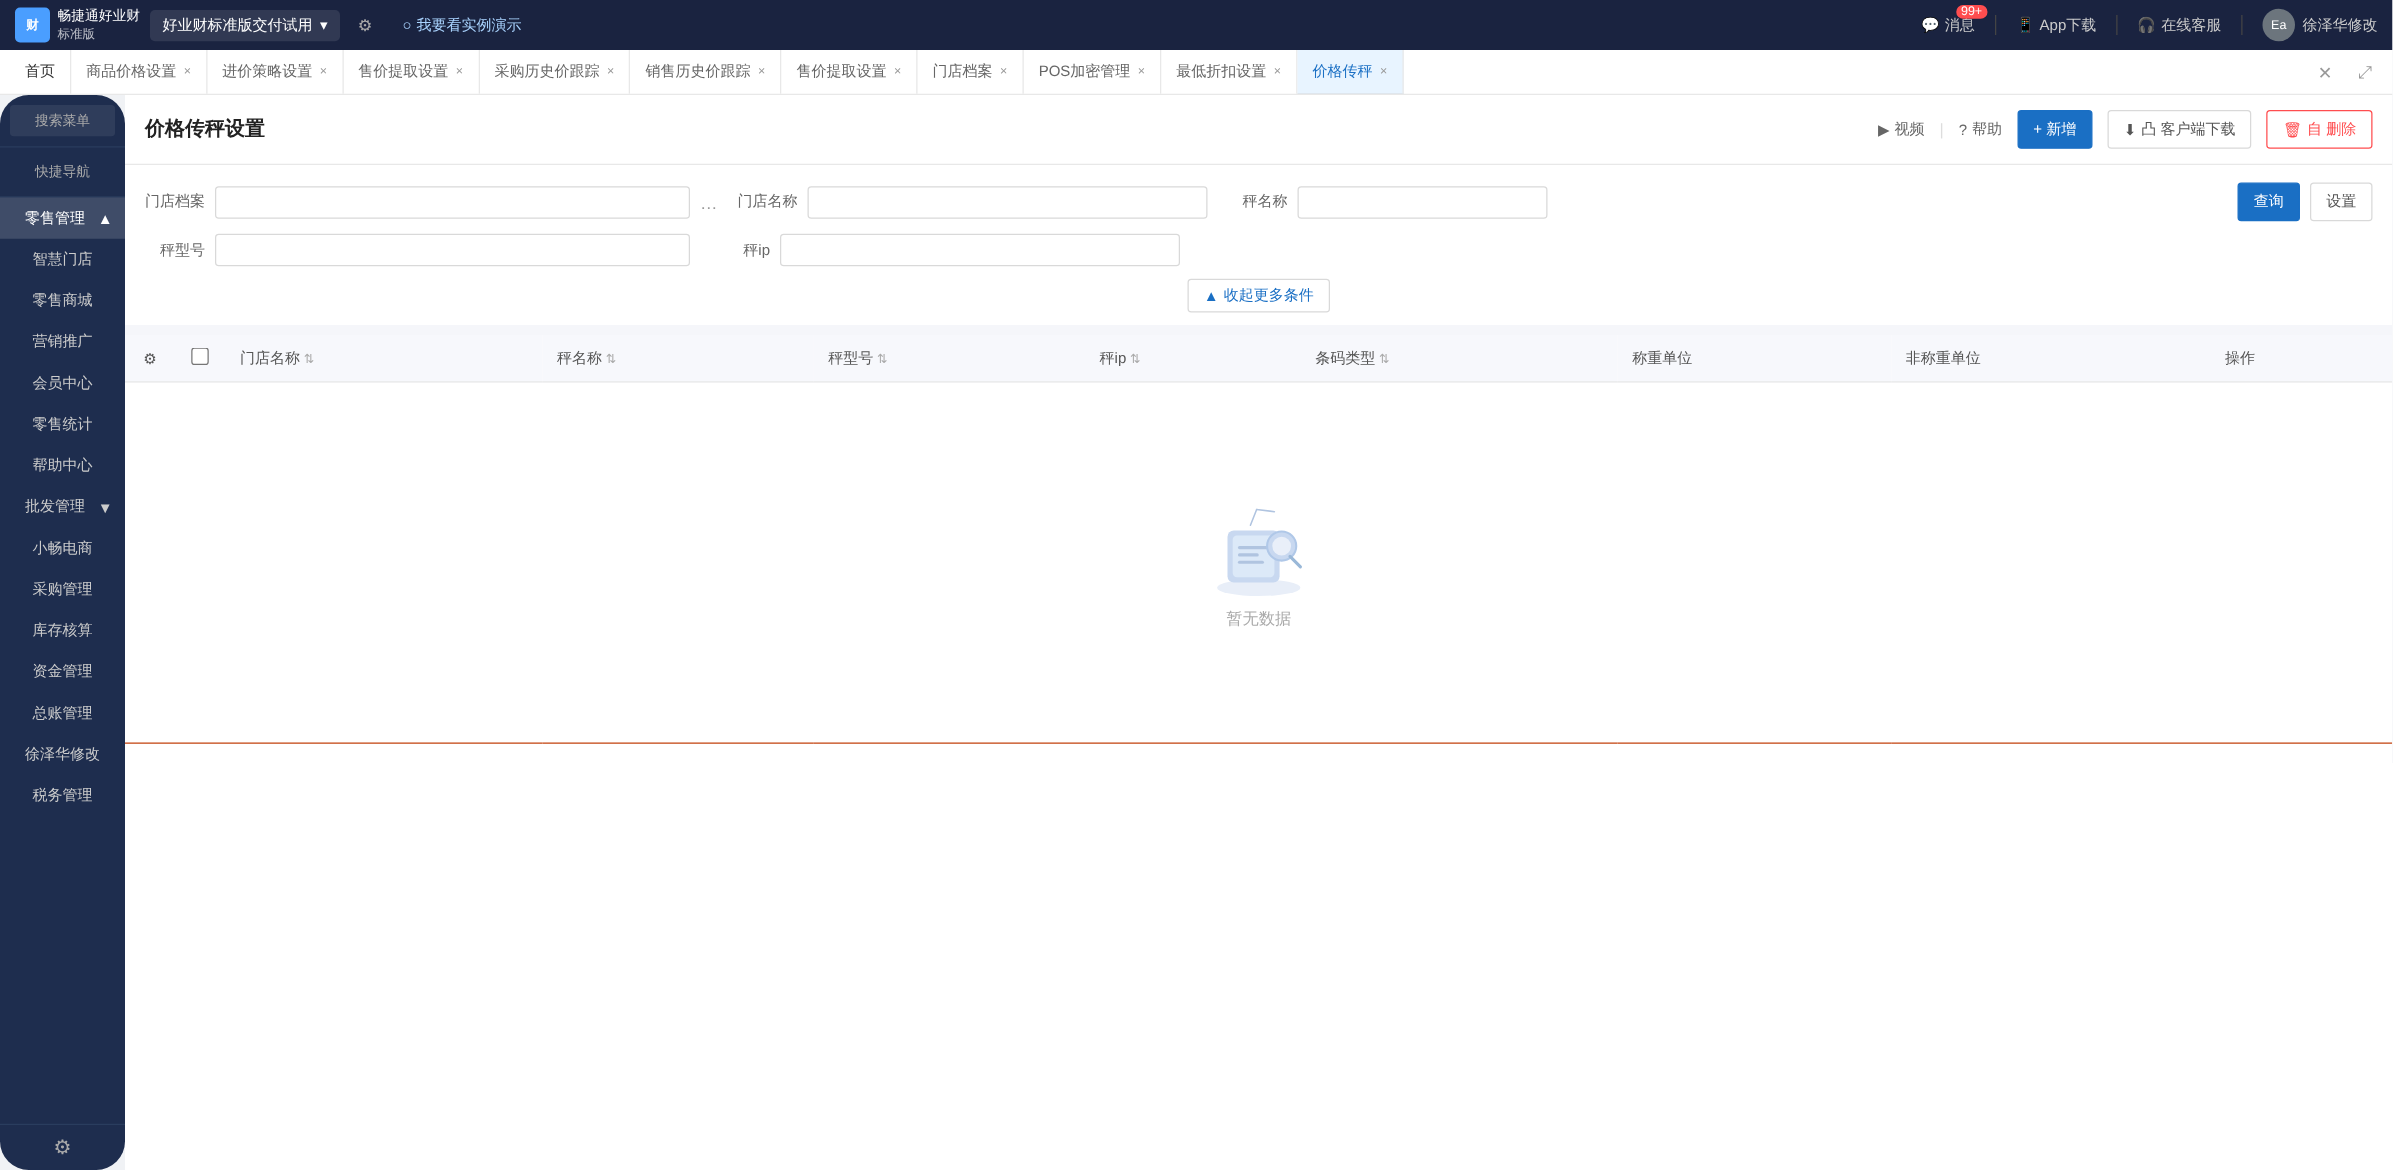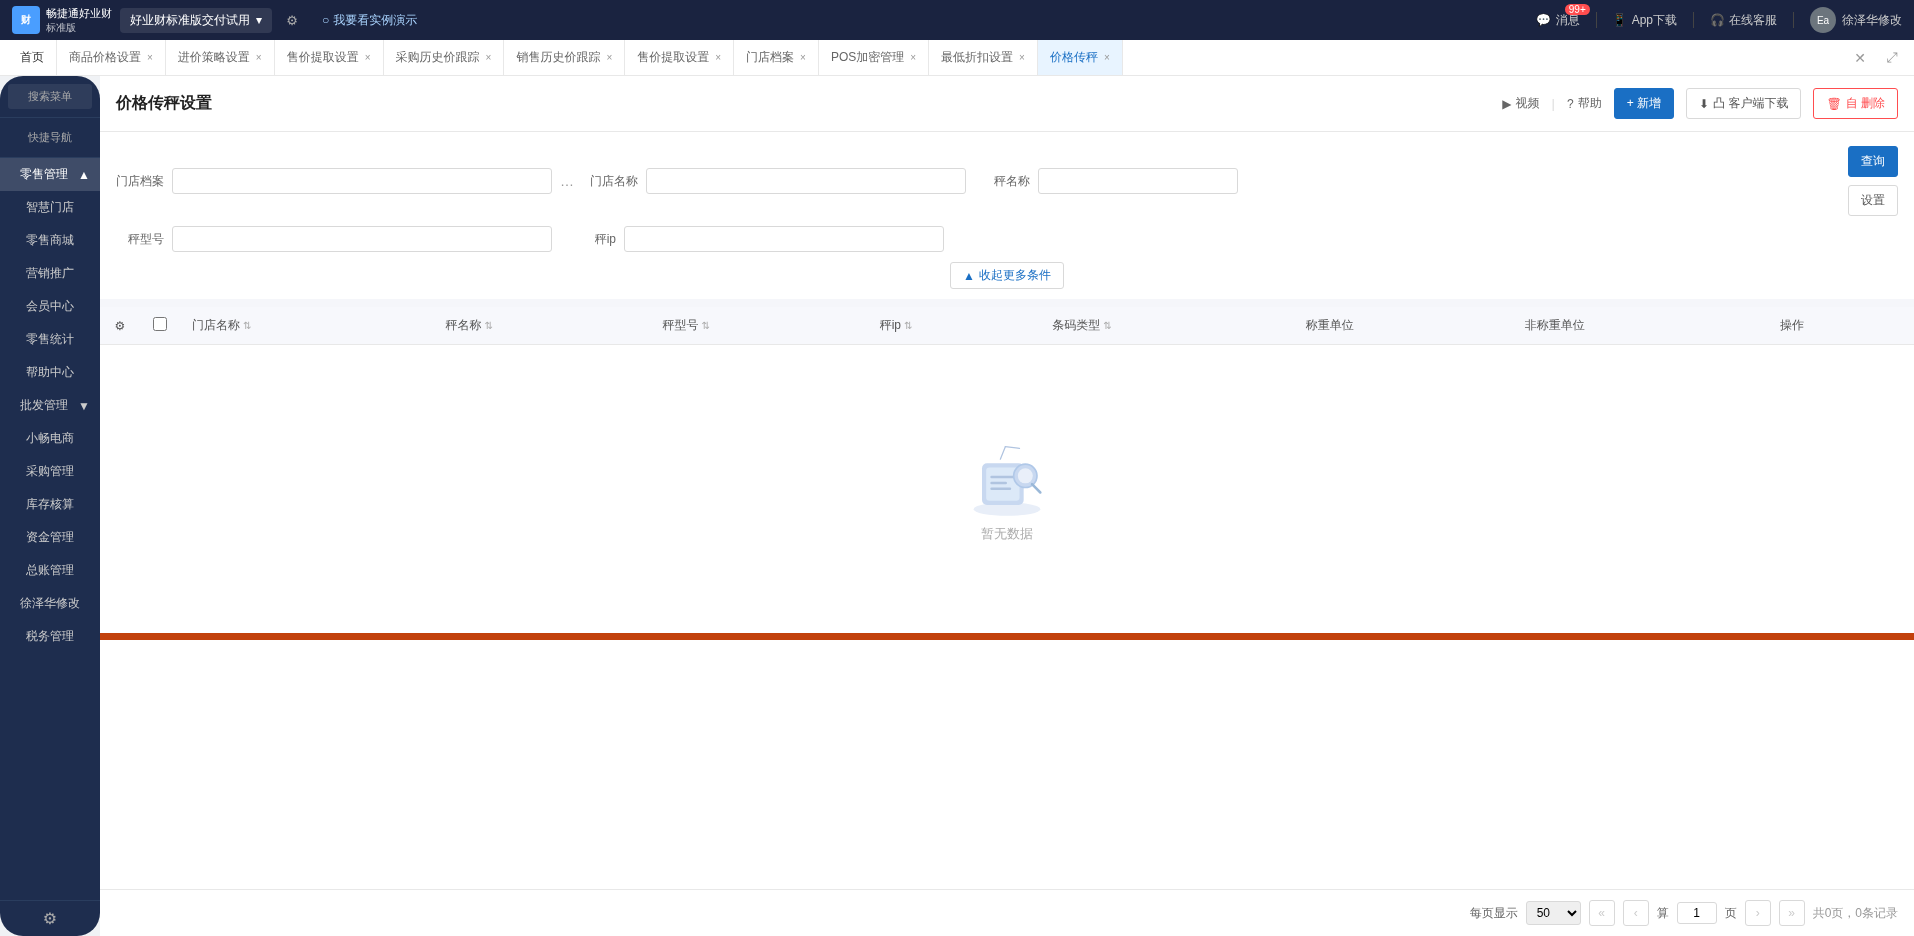--- a/index.html
+++ b/index.html
@@ -65,21 +65,21 @@
     .filter-input-wide { width: 380px; }
     .filter-input-med { width: 320px; }
     .filter-input-norm { width: 200px; }
     .filter-ellipsis { color: #999; cursor: pointer; font-size: 14px; }
     .collapse-btn { display: flex; align-items: center; gap: 4px; color: #1a6fc4; font-size: 12px; cursor: pointer; padding: 4px 12px; border: 1px solid #d9d9d9; border-radius: 3px; background: white; margin: 0 auto; width: fit-content; }
 
     
     .table-wrap { flex: 1; overflow: auto; background: white; margin: 0 0 0 0; }
     .data-table { width: 100%; border-collapse: collapse; }
     .data-table th { background: #f7f8fc; padding: 10px 12px; text-align: left; font-size: 12px; color: #555; border-bottom: 1px solid #e8e8e8; white-space: nowrap; font-weight: 500; }
-    .data-table td { padding: 10px 12px; font-size: 12px; color: #333; border-bottom: 7px solid #c2410c; }
+    .data-table td { padding: 10px 12px; font-size: 12px; color: #333; border-bottom: 1px solid #c2410c; }
     .data-table .th-settings { width: 40px; text-align: center; }
     .data-table .th-check { width: 40px; text-align: center; }
     .th-sort { display: flex; align-items: center; gap: 3px; cursor: pointer; }
     .sort-icon { color: #aaa; font-size: 10px; }
 
     .empty-state { display: flex; flex-direction: column; align-items: center; justify-content: center; padding: 80px 0; }
     .empty-text { color: #aaa; font-size: 13px; }
 
     
     .pagination-bar { display: flex; align-items: center; justify-content: flex-end; padding: 10px 16px; background: white; border-top: 1px solid #e8e8e8; flex-shrink: 0; gap: 8px; font-size: 12px; color: #666; }
@@ -293,21 +293,21 @@
           <span class="filter-ellipsis">…</span>
         </div>
         <div class="filter-item">
           <label class="filter-label">门店名称</label>
           <input class="filter-input filter-input-med" type="text" style="">
         </div>
         <div class="filter-item">
           <label class="filter-label">秤名称</label>
           <input class="filter-input filter-input-norm" type="text" style="">
         </div>
-        <div style="margin-left:auto; display:flex; gap:8px;flex-direction:column;">
+        <div style="margin-left:auto; display:flex; gap:8px;">
           <button class="btn btn-primary">
             <span>查询</span>
           </button>
           <button class="btn btn-default">
             <span>设置</span>
           </button>
         </div>
       </div>
       <div class="filter-row">
         <div class="filter-item">
@@ -394,32 +394,15 @@
                   <line x1="58" y1="10" x2="75" y2="12" stroke="#b0c4e0" stroke-width="1.5" stroke-linecap="round"></line>
                 </svg>
                 <div class="empty-text">暂无数据</div>
               </div>
             </td>
           </tr>
         </tbody>
       </table>
     </div>
 
-    <div class="pagination-bar">
-      <span class="page-size-label">每页显示</span>
-      <select class="page-size-select">
-        <option>10</option>
-        <option>20</option>
-        <option selected="">50</option>
-        <option>100</option>
-      </select>
-      <div class="page-btn disabled">«</div>
-      <div class="page-btn disabled">‹</div>
-      <span>算</span>
-      <input class="page-input" type="text" value="1" style="">
-      <span>页</span>
-      <div class="page-btn disabled">›</div>
-      <div class="page-btn disabled">»</div>
-      <span class="page-info">共0页，0条记录</span>
-    </div>
 
   </div>
 </div>
 
 </body></html>

